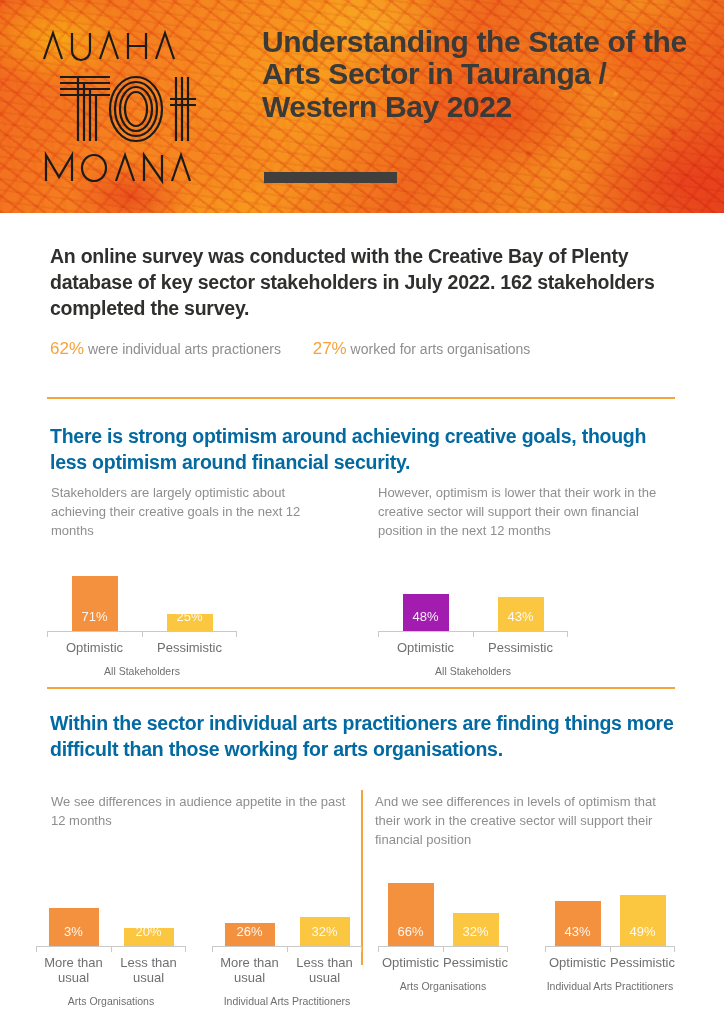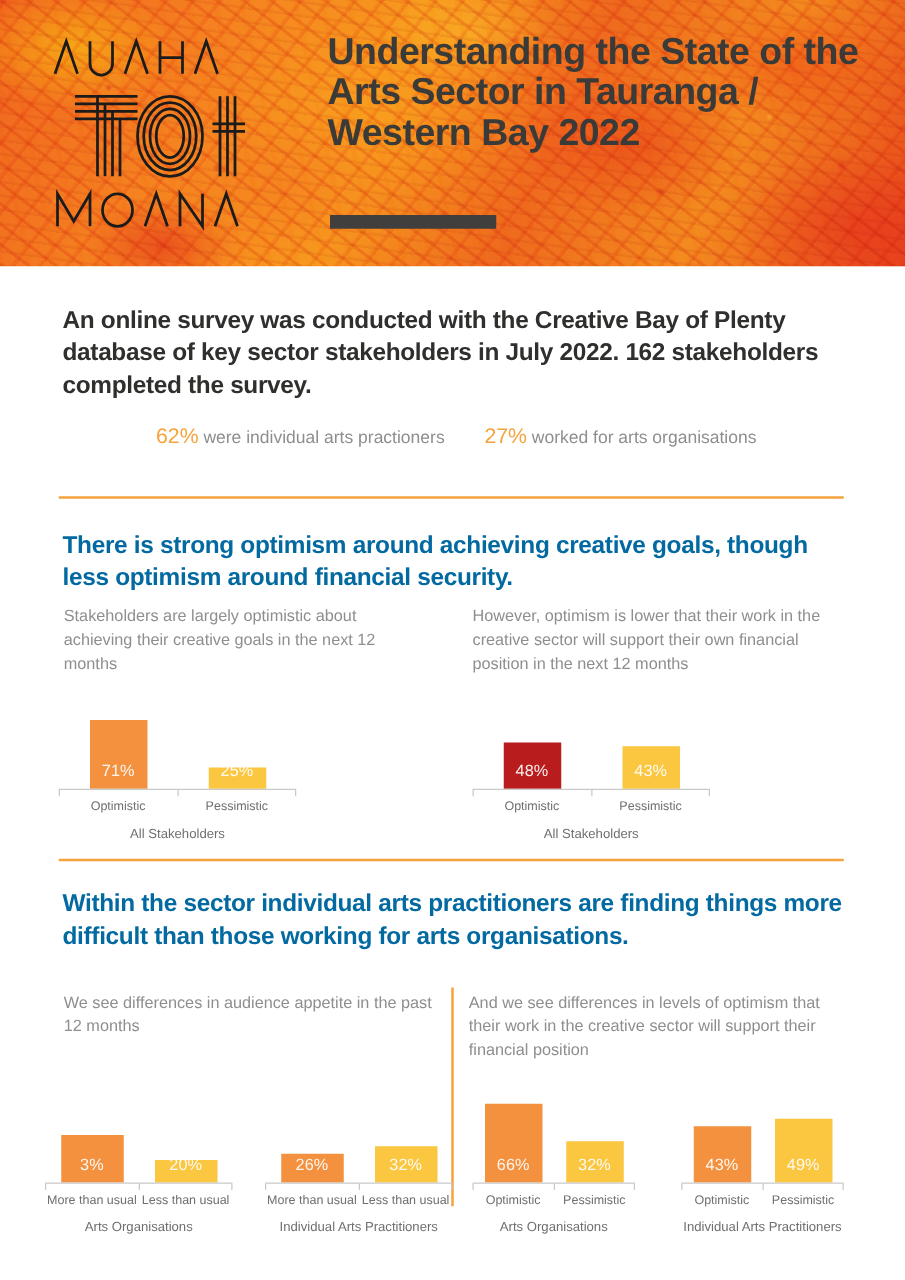--- a/index.html
+++ b/index.html
@@ -98,21 +98,20 @@
     font-weight: bold;
     color: #2f2f2d;
     letter-spacing: -0.25px;
     margin: 0;
   }
   .stat-row {
     margin-top: 18px;
     font-size: 14px;
     color: #8e8e8e;
     white-space: nowrap;
-    text-align: center;
   }
   .stat-pct {
     color: #f5a33c;
     font-size: 17px;
   }
   .stat-gap { display: inline-block; width: 24px; }
   .intro-note {
     margin-top: 20px;
     font-size: 13px;
     color: #8e8e8e;
@@ -201,21 +200,21 @@
     width: 1px; height: 5px;
     background: #c9c9c9;
   }
   .cat-row {
     display: flex;
     margin-top: 3px;
   }
   .cat {
     flex: 1;
     text-align: center;
-    font-size: 10px;
+    font-size: 13px;
     color: #6f6f6f;
   }
   .chart-title {
     margin-top: 10px;
     text-align: center;
     font-size: 10.5px;
     color: #6f6f6f;
   }
 
   #chart-1 { left: 47px;  top: 553px; width: 190px; }
@@ -308,21 +307,21 @@
     <div class="cat-row">
       <div class="cat">Optimistic</div>
       <div class="cat">Pessimistic</div>
     </div>
     <div class="chart-title">All Stakeholders</div>
   </div>
 <div class="chart" id="chart-2">
     <div class="chart-plot" style="height: 78px;">
       <div class="bars" style="height: 78px;">
         <div class="bar-cell">
-          <div class="bar" style="width: 46px; height: 37px; background: #b91c1c;">
+          <div class="bar" style="width: 46px; height: 37px; background: #a21caf;">
             <span class="bar-label">48%</span>
           </div>
         </div>
         <div class="bar-cell">
           <div class="bar" style="width: 46px; height: 34px; background: rgb(251, 198, 64);">
             <span class="bar-label">43%</span>
           </div>
         </div>
       </div>
     </div>

